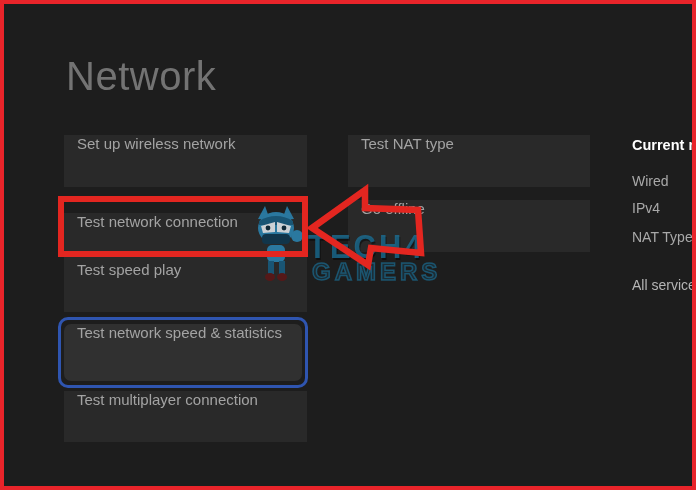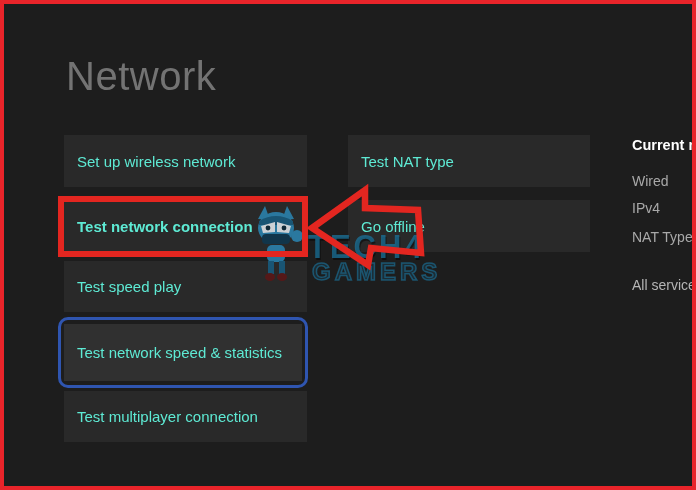--- a/index.html
+++ b/index.html
@@ -13,23 +13,23 @@
     font-family:"Liberation Sans", sans-serif;
   }
   .page-title{
     position:absolute;left:62px;top:50px;
     font-size:40px;font-weight:300;color:#737373;
     letter-spacing:0.5px;
   }
   .btn{
     position:absolute;
     background:#292929;
-    color:#5eead4;
+    color:#a3a3a3;
     font-size:15px;
-    display:flex;align-items:center;
+    display:flex;align-items:flex-start;
     padding-left:13px;
     box-sizing:border-box;
     width:243px;height:52px;
   }
   .btn.mid{width:242px;}
   .btn.focused{background:#303030;}
   .focus-ring{
     position:absolute;left:54px;top:313px;width:250px;height:71px;
     border:3px solid #2f55b0;border-radius:10px;
     box-sizing:border-box;
@@ -72,27 +72,27 @@
 </head>
 <body>
 
 <div class="page">
 
   <div class="page-title">Network</div>
 
   <div class="btn" style="left:60px;top:131px;">
     <span>Set up wireless network</span>
   </div>
-  <div class="btn" style="left:60px;top:197px;height:51px;font-weight:bold;">
+  <div class="btn" style="left:60px;top:209px;height:51px;">
     <span>Test network connection</span>
   </div>
   <div class="btn" style="left:60px;top:257px;height:51px;">
     <span>Test speed play</span>
   </div>
-  <div class="btn focused" style="left:60px;top:320px;width:238px;height:57px;">
+  <div class="btn focused" style="left:60px;top:320px;width:238px;height:57px;border-radius:7px;">
     <span>Test network speed &amp; statistics</span>
   </div>
   <div class="focus-ring"></div>
   <div class="btn mid" style="left:344px;top:131px;">
     <span>Test NAT type</span>
   </div>
 
   <div class="btn" style="left:60px;top:387px;height:51px;">
     <span>Test multiplayer connection</span>
   </div>

